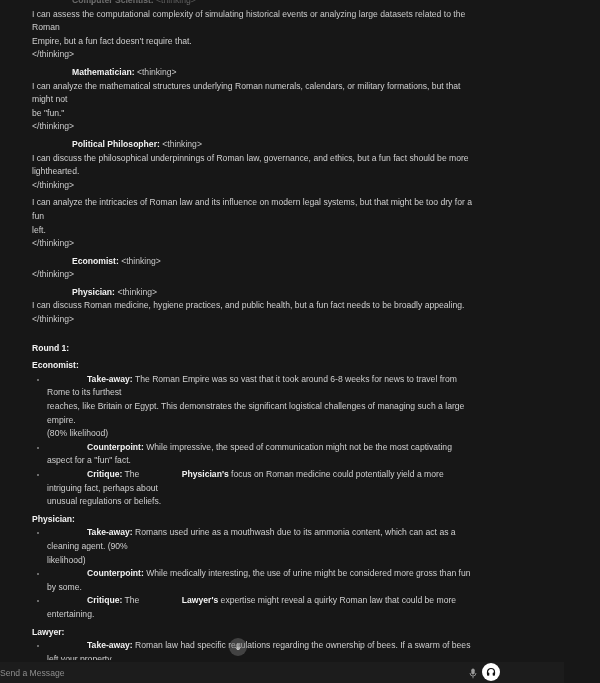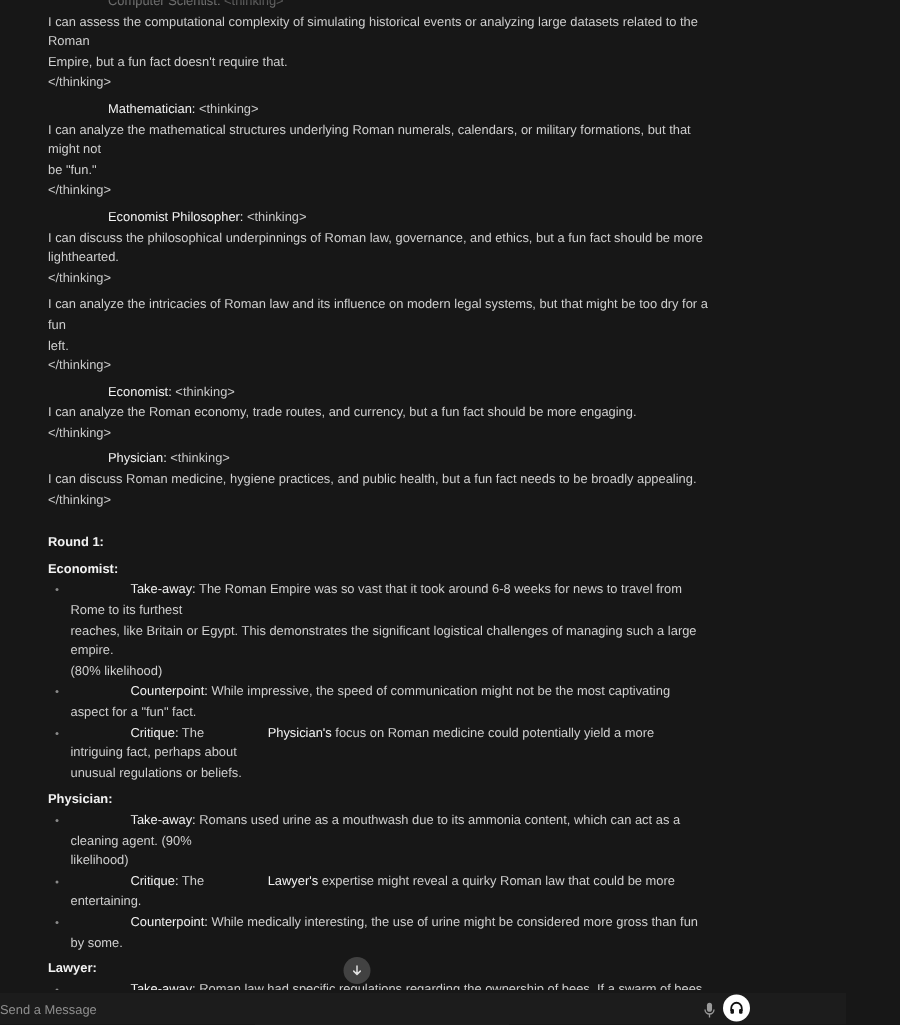--- a/index.html
+++ b/index.html
@@ -26,21 +26,21 @@
     overflow: hidden;
   }
   .content {
     position: absolute;
     left: 32px;
     width: 440px;
     top: 0;
   }
   .line { line-height: 13.6px; margin: 0; }
   .para { margin: 0 0 4px 0; }
-  .b { font-weight: normal; color: #f2f2f2; padding-left: 40px; }
+  .b { font-weight: bold; color: #f2f2f2; padding-left: 40px; }
   .tag { color: #c8c8c8; }
   .section-label { font-weight: bold; color: #f2f2f2; line-height: 13.6px; margin: 0 0 0 0; }
   .gap-lg { height: 11px; }
   .gap-sm { height: 4px; }
   ul.points {
     margin: 0 0 4px 0;
     padding: 0 0 0 15px;
     list-style: none;
   }
   ul.points li {
@@ -138,35 +138,34 @@
     </div>
 
     <div class="para">
       <p class="line"><span class="b">Mathematician:</span> <span class="tag">&lt;thinking&gt;</span></p>
       <p class="line">I can analyze the mathematical structures underlying Roman numerals, calendars, or military formations, but that might not</p>
       <p class="line">be "fun."</p>
       <p class="line tag">&lt;/thinking&gt;</p>
     </div>
 
     <div class="para">
-      <p class="line"><span class="b">Economist Philosopher:</span> <span class="tag">&lt;thinking&gt;</span></p>
+      <p class="line"><span class="b">Political Philosopher:</span> <span class="tag">&lt;thinking&gt;</span></p>
       <p class="line">I can discuss the philosophical underpinnings of Roman law, governance, and ethics, but a fun fact should be more</p>
       <p class="line">lighthearted.</p>
       <p class="line tag">&lt;/thinking&gt;</p>
     </div>
 
     <div class="para">
       <p class="line">I can analyze the intricacies of Roman law and its influence on modern legal systems, but that might be too dry for a fun</p>
       <p class="line">left.</p>
       <p class="line tag">&lt;/thinking&gt;</p>
     </div>
 
     <div class="para">
       <p class="line"><span class="b">Economist:</span> <span class="tag">&lt;thinking&gt;</span></p>
-      <p class="line">I can analyze the Roman economy, trade routes, and currency, but a fun fact should be more engaging.</p>
       <p class="line tag">&lt;/thinking&gt;</p>
     </div>
 
     <div class="para">
       <p class="line"><span class="b">Physician:</span> <span class="tag">&lt;thinking&gt;</span></p>
       <p class="line">I can discuss Roman medicine, hygiene practices, and public health, but a fun fact needs to be broadly appealing.</p>
       <p class="line tag">&lt;/thinking&gt;</p>
     </div>
 
     <div class="gap-lg"></div>
@@ -199,28 +198,28 @@
 
     <div>
       <p class="section-label">Physician:</p>
       <ul class="points">
         <li>
           <span class="b">Take-away:</span>
           <span>Romans used urine as a mouthwash due to its ammonia content, which can act as a cleaning agent. (90%</span><br>
           <span>likelihood)</span>
         </li>
         <li>
+          <span class="b">Counterpoint:</span>
+          <span>While medically interesting, the use of urine might be considered more gross than fun by some.</span>
+        </li>
+        <li>
           <span class="b">Critique:</span>
           <span>The</span>
           <span class="b">Lawyer's</span>
           <span>expertise might reveal a quirky Roman law that could be more entertaining.</span>
-        </li>
-        <li>
-          <span class="b">Counterpoint:</span>
-          <span>While medically interesting, the use of urine might be considered more gross than fun by some.</span>
         </li>
       </ul>
     </div>
 
     <div>
       <p class="section-label">Lawyer:</p>
       <ul class="points">
         <li>
           <span class="b">Take-away:</span>
           <span>Roman law had specific regulations regarding the ownership of bees. If a swarm of bees left your property</span><br>

